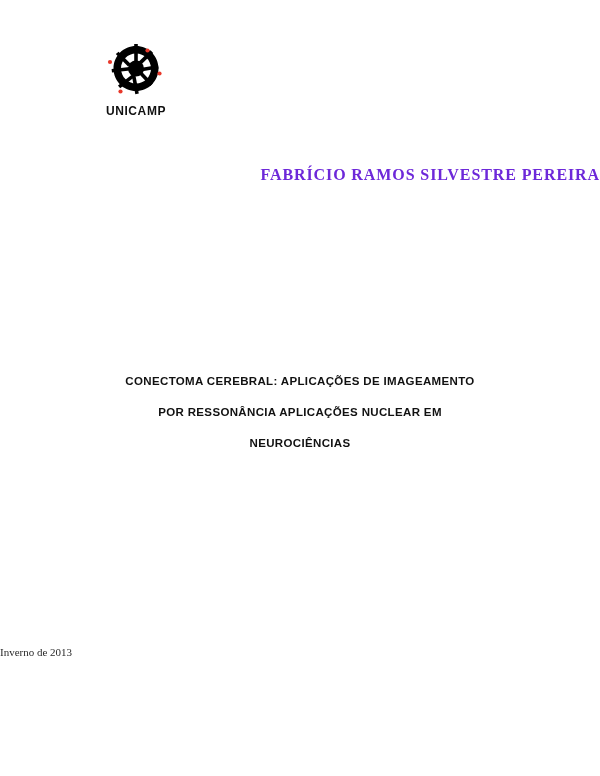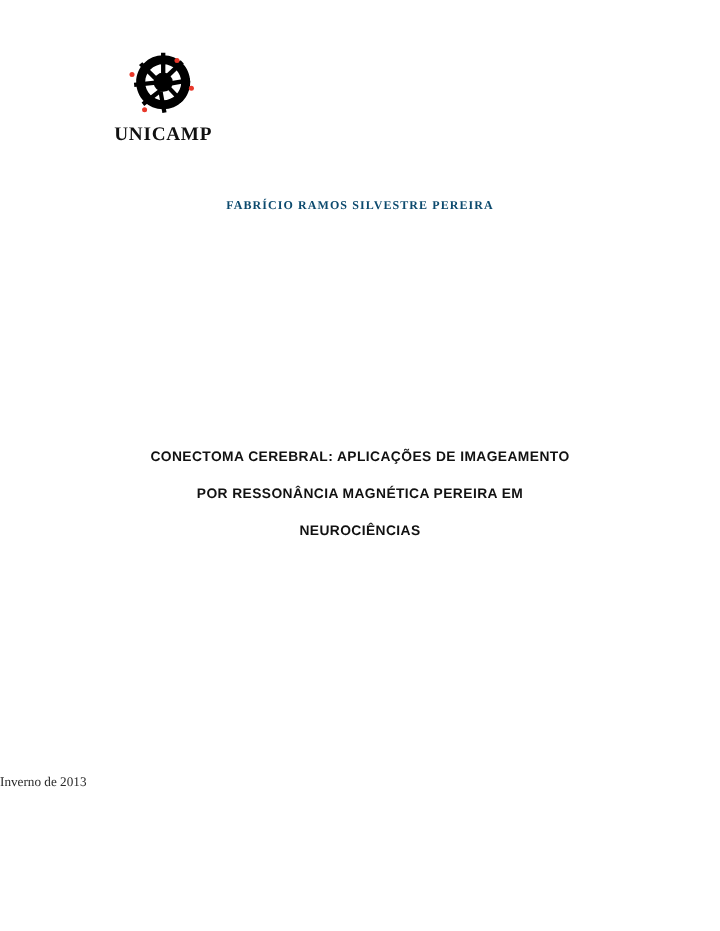--- a/index.html
+++ b/index.html
@@ -38,39 +38,39 @@
   }
   .logo-svg {
     display: block;
   }
   .logo-word {
     position: absolute;
     left: 0;
     top: 62px;
     width: 86px;
     text-align: center;
-    font-family: Liberation Serif, serif;
-    font-size: 16px;
+    font-family: Liberation Sans, sans-serif;
+    font-size: 12px;
     font-weight: bold;
     letter-spacing: 0.6px;
     color: #111111;
   }
 
   
   .author {
     position: absolute;
     left: 0;
     top: 166px;
     width: 600px;
-    text-align: center;
+    text-align: right;
     font-family: "Liberation Serif", serif;
-    font-size: 10px;
+    font-size: 16px;
     font-weight: bold;
     letter-spacing: 0.9px;
-    color: #0c4a6e;
+    color: #6d28d9;
   }
 
   
   .title {
     position: absolute;
     left: 100px;
     top: 366px;
     width: 400px;
     text-align: center;
     font-family: "Liberation Sans", sans-serif;
@@ -134,19 +134,19 @@
         </g>
       </svg>
     </div>
     <div class="logo-word">UNICAMP</div>
   </div>
 
   <div class="author">FABRÍCIO RAMOS SILVESTRE PEREIRA</div>
 
   <div class="title">
     <span class="line">CONECTOMA CEREBRAL: APLICAÇÕES DE IMAGEAMENTO</span>
-    <span class="line">POR RESSONÂNCIA MAGNÉTICA PEREIRA EM</span>
+    <span class="line">POR RESSONÂNCIA APLICAÇÕES NUCLEAR EM</span>
     <span class="line">NEUROCIÊNCIAS</span>
   </div>
 
   <div class="date">Inverno de 2013</div>
 
 </div>
 
 </body></html>

